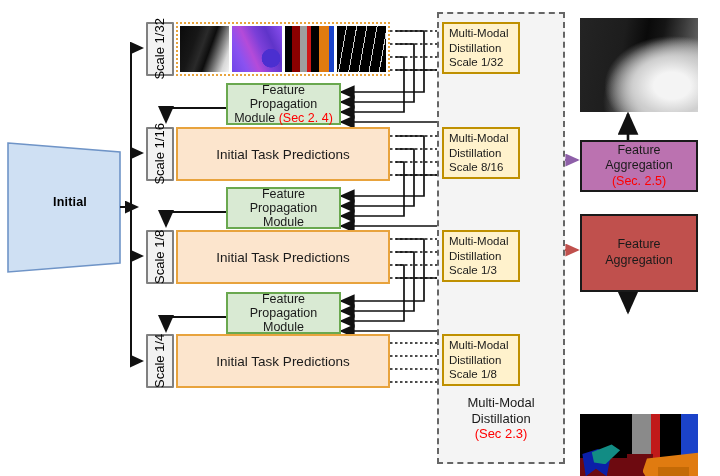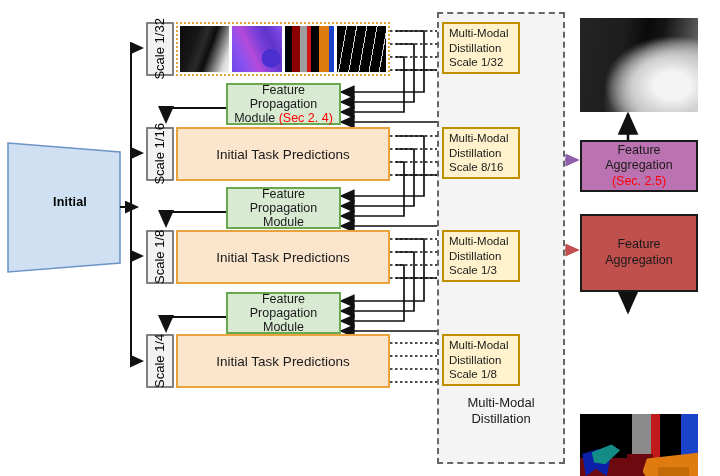--- a/index.html
+++ b/index.html
@@ -229,20 +229,21 @@
   <div class="abs mmd" style="left:442px;top:334px;width:78px;height:52px;">
     <div>Multi-Modal</div>
     <div>Distillation</div>
     <div>Scale 1/8</div>
   </div>
 
   <div class="abs" style="left:437px;top:395px;width:128px;">
     <div class="dashed-caption" style="position:relative;">
       <div>Multi-Modal</div>
       <div>Distillation</div>
+      <div class="sec">(Sec 2.3)</div>
     </div>
   </div>
 
   <div class="abs outimg" style="left:580px;top:18px;width:118px;height:94px;
        background:
          radial-gradient(ellipse at 78% 72%, #f4f4f4 0 14%, #cfcfcf 30%, transparent 52%),
          radial-gradient(ellipse at 88% 88%, #e8e8e8 0 20%, transparent 55%),
          linear-gradient(100deg,#242424 0%,#1d1d1d 35%,#0a0a0a 52%,#151515 64%,#3a3a3a 78%,#7a7a7a 100%);"></div>
 
   <div class="abs fa fa-purple" style="left:580px;top:140px;width:118px;height:52px;">

